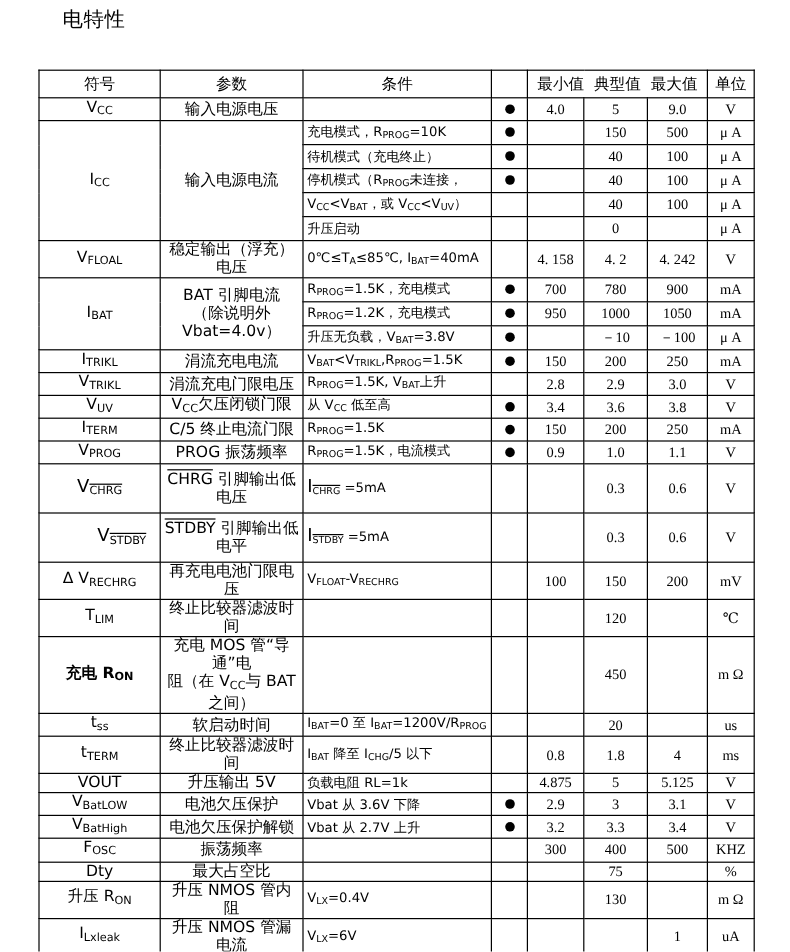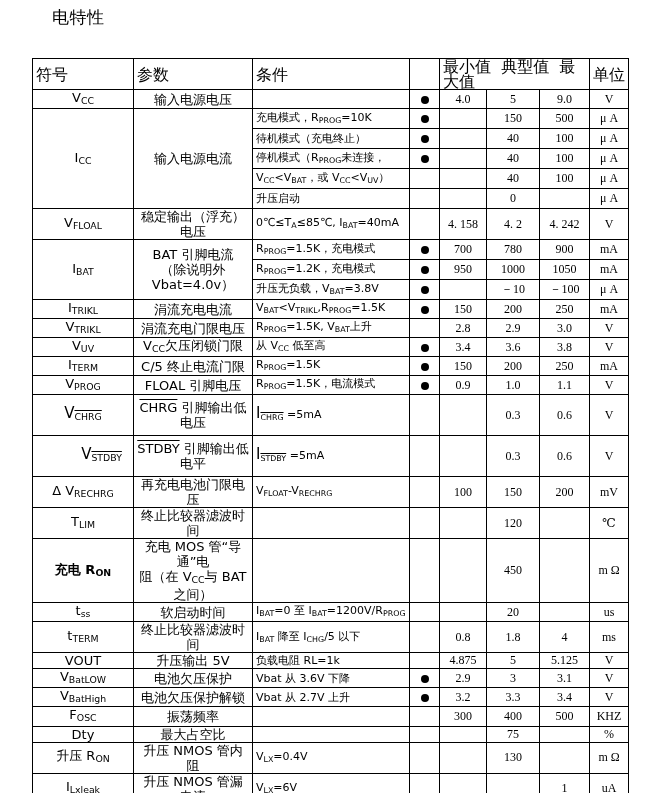--- a/index.html
+++ b/index.html
@@ -58,23 +58,23 @@
   col.c-sym  { width: 101px; }
   col.c-par  { width: 119px; }
   col.c-cond { width: 157px; }
   col.c-dot  { width: 30px;  }
   col.c-min  { width: 47px;  }
   col.c-typ  { width: 53px;  }
   col.c-max  { width: 50px;  }
   col.c-unit { width: 39px;  }
 
   thead td {
-    text-align: left;
+    text-align: center;
     height: 22px;
-    font-size: 16px;
+    font-size: 13px;
   }
   td.sym, td.unit, td.num, td.dotcell {
     text-align: center;
   }
   td.par {
     text-align: center;
     font-size: 13px;
   }
   td.cond {
     text-align: left;
@@ -276,21 +276,21 @@
           <td class="par cjk" rowspan="1">C/5 终止电流门限</td>
           <td class="cond cjk">R<sub>PROG</sub>=1.5K</td>
           <td class="dotcell"><span class="dot"></span></td>
           <td class="num">150</td>
           <td class="num">200</td>
           <td class="num">250</td>
           <td class="unit">mA</td>
         </tr>
         <tr>
           <td class="sym cjk" rowspan="1">V<sub>PROG</sub></td>
-          <td class="par cjk" rowspan="1">FLOAL 引脚电压</td>
+          <td class="par cjk" rowspan="1">PROG 振荡频率</td>
           <td class="cond cjk">R<sub>PROG</sub>=1.5K，电流模式</td>
           <td class="dotcell"><span class="dot"></span></td>
           <td class="num">0.9</td>
           <td class="num">1.0</td>
           <td class="num">1.1</td>
           <td class="unit">V</td>
         </tr>
         <tr>
           <td class="sym cjk" rowspan="1" style="height: 40px;"><span class="bigsym">V</span><sub class="ovl">CHRG</sub></td>
           <td class="par cjk" rowspan="1"><span class="ovl">CHRG</span> 引脚输出低电压</td>

